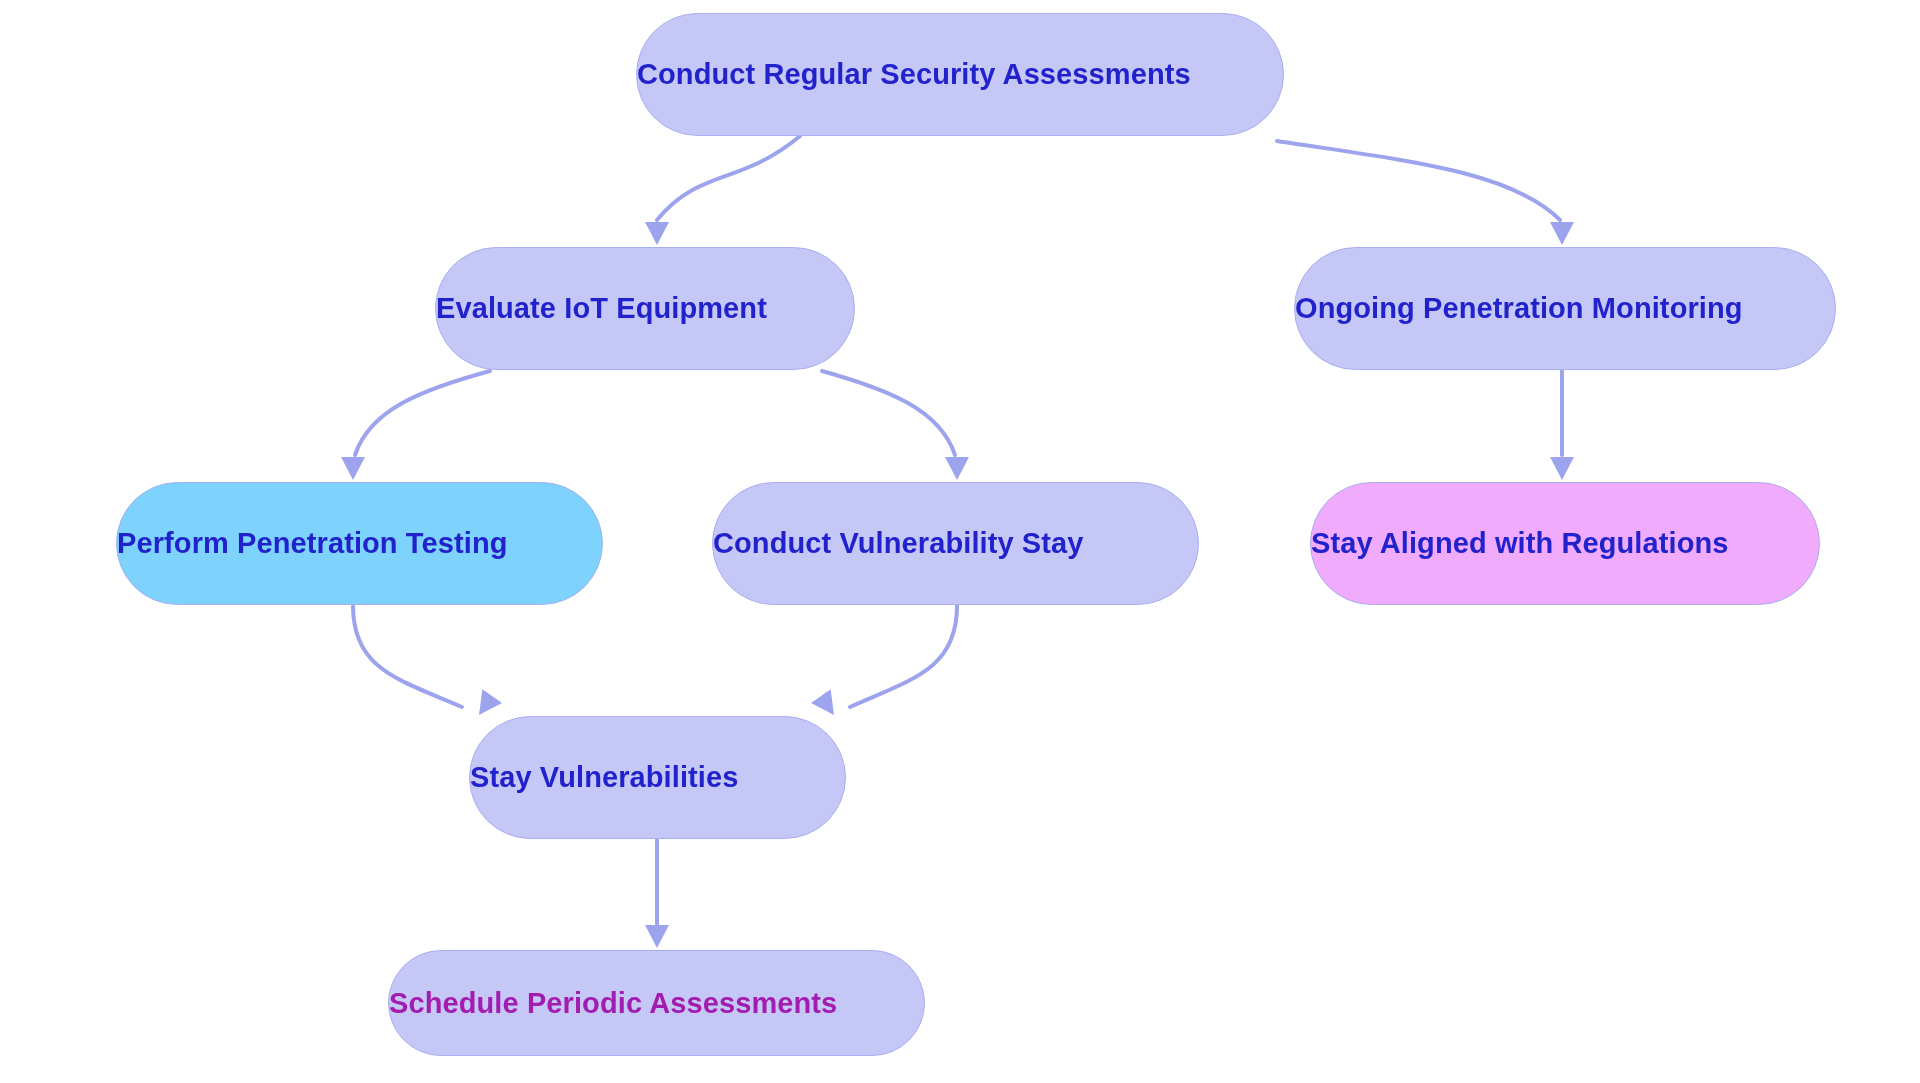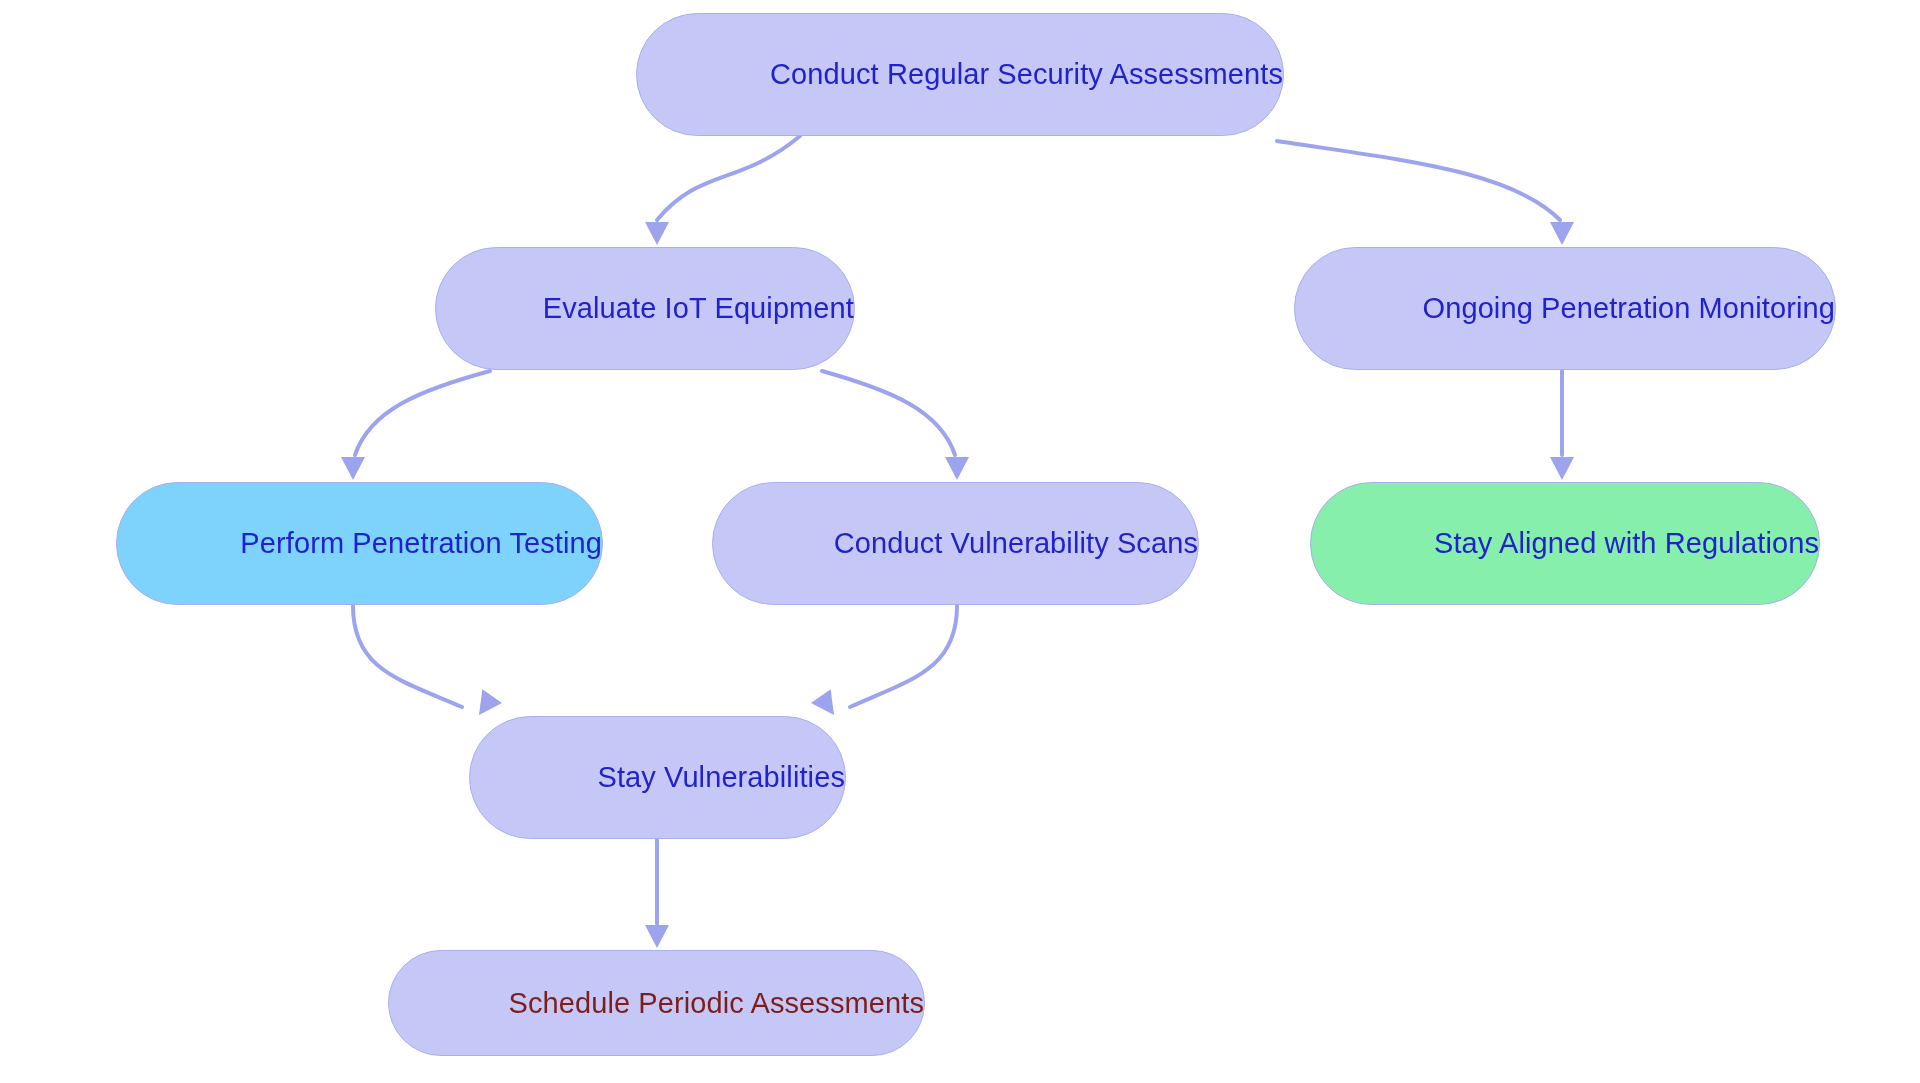--- a/index.html
+++ b/index.html
@@ -21,27 +21,27 @@
     left: 0;
     width: 1920px;
     height: 1083px;
     pointer-events: none;
   }
   .node {
     position: absolute;
     box-sizing: border-box;
     display: flex;
     align-items: center;
-    justify-content: flex-end;
+    justify-content: flex-start;
     background: #c5c8f7;
     border: 1.6px solid #a9aef0;
     border-radius: 999px;
     color: #2222cc;
     font-size: 29px;
-    font-weight: 400;
+    font-weight: 700;
     letter-spacing: 0.1px;
     white-space: nowrap;
     text-align: center;
   }
   .node-label {
     display: block;
     line-height: 1;
   }
 </style>
 </head>
@@ -89,25 +89,25 @@
       <div class="node" style="left: 435px; top: 247px; width: 420px; height: 123px; background: rgb(197, 200, 247); border-color: rgb(169, 174, 240); color: rgb(34, 34, 204);">
         <span class="node-label">Evaluate IoT Equipment</span>
       </div>
       <div class="node" style="left: 1294px; top: 247px; width: 542px; height: 123px; background: rgb(197, 200, 247); border-color: rgb(169, 174, 240); color: rgb(34, 34, 204);">
         <span class="node-label">Ongoing Penetration Monitoring</span>
       </div>
       <div class="node" style="left: 116px; top: 482px; width: 487px; height: 123px; background: #7dd3fc; border-color: rgb(169, 174, 240); color: rgb(34, 34, 204);">
         <span class="node-label">Perform Penetration Testing</span>
       </div>
       <div class="node" style="left: 712px; top: 482px; width: 487px; height: 123px; background: rgb(197, 200, 247); border-color: rgb(169, 174, 240); color: rgb(34, 34, 204);">
-        <span class="node-label">Conduct Vulnerability Scans</span>
+        <span class="node-label">Conduct Vulnerability Stay</span>
       </div>
-      <div class="node" style="left: 1310px; top: 482px; width: 510px; height: 123px; background: #86efac; border-color: rgb(169, 174, 240); color: rgb(34, 34, 204);">
+      <div class="node" style="left: 1310px; top: 482px; width: 510px; height: 123px; background: #f0abfc; border-color: rgb(169, 174, 240); color: rgb(34, 34, 204);">
         <span class="node-label">Stay Aligned with Regulations</span>
       </div>
       <div class="node" style="left: 469px; top: 716px; width: 377px; height: 123px; background: rgb(197, 200, 247); border-color: rgb(169, 174, 240); color: rgb(34, 34, 204);">
         <span class="node-label">Stay Vulnerabilities</span>
       </div>
-      <div class="node" style="left: 388px; top: 950px; width: 537px; height: 106px; background: rgb(197, 200, 247); border-color: rgb(169, 174, 240); color: #7f1d1d;">
+      <div class="node" style="left: 388px; top: 950px; width: 537px; height: 106px; background: rgb(197, 200, 247); border-color: rgb(169, 174, 240); color: #a21caf;">
         <span class="node-label">Schedule Periodic Assessments</span>
       </div>
     </div>
 </div>
 
 </body></html>

